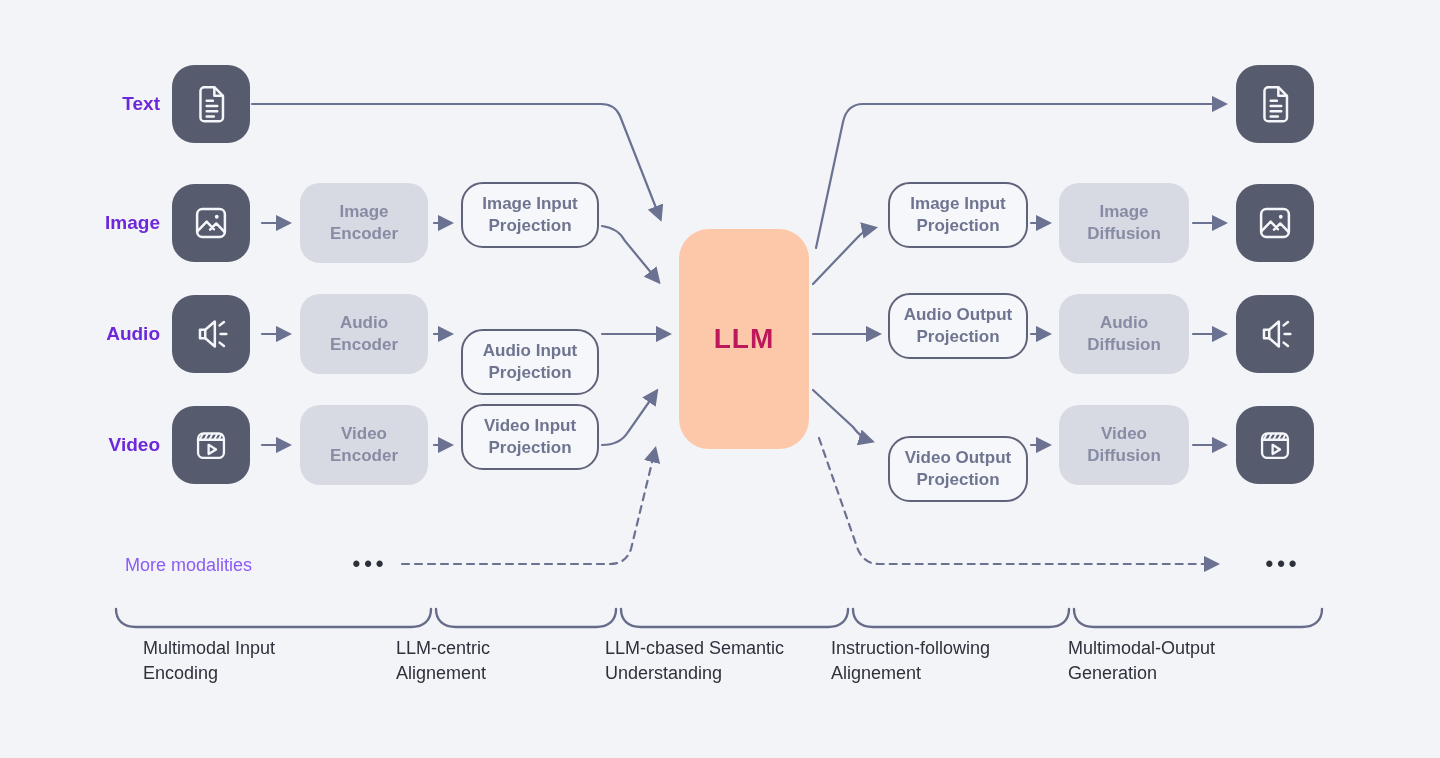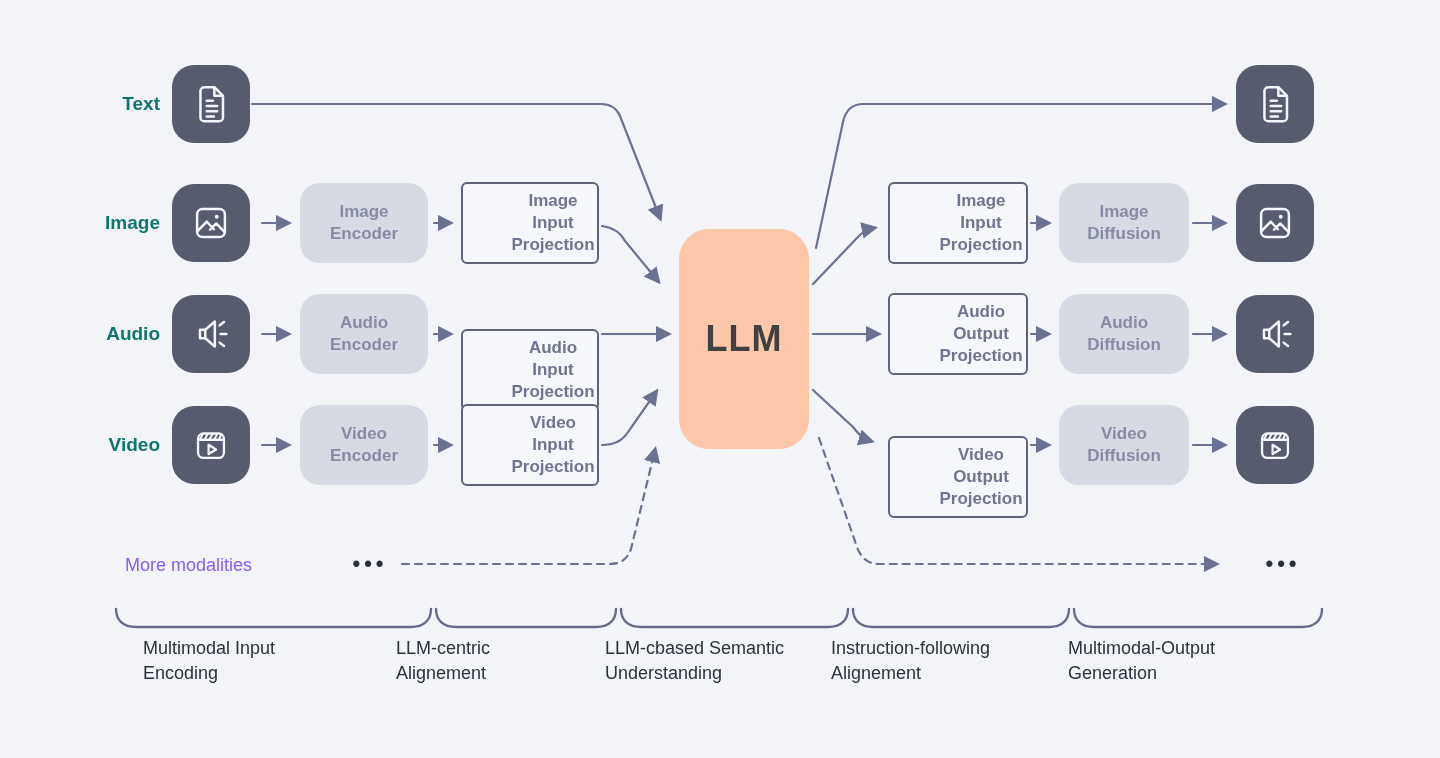--- a/index.html
+++ b/index.html
@@ -6,31 +6,31 @@
   body { background:#F3F4F8; font-family:"Liberation Sans","DejaVu Sans",sans-serif; }
   .canvas { position:relative; width:1440px; height:758px; background:#F3F4F8; overflow:hidden; }
   .layer { position:absolute; left:0; top:0; width:1440px; height:758px; }
 
   .tile { position:absolute; width:78px; height:78px; background:#565B6E; border-radius:22px;
           display:flex; align-items:center; justify-content:center; }
   .softbox { position:absolute; width:128px; height:80px; background:#D8DAE3; border-radius:20px;
              display:flex; align-items:center; justify-content:center;
              color:#878CA4; font-size:17px; font-weight:700; line-height:22px;
              text-align:center; white-space:pre-line; }
-  .outbox { position:absolute; width:138px; height:82px; background:#F6F7FA; border:2px solid #5E6379;
-            border-radius:6px; box-sizing:border-box;
+  .outbox { position:absolute; width:138px; height:66px; background:#F6F7FA; border:2px solid #5E6379;
+            border-radius:22px; box-sizing:border-box;
             display:flex; align-items:center; justify-content:center;
             color:#6F7590; font-size:17px; font-weight:700; line-height:22px;
-            text-align:center; white-space:pre-line;padding-left:46px; }
+            text-align:center; white-space:pre-line; }
   .llm-box { position:absolute; left:679px; top:229px; width:130px; height:220px;
              background:#FDC7A9; border-radius:30px;
              display:flex; align-items:center; justify-content:center; }
-  .llm-text { color:#404040; font-size:36px; font-weight:700; letter-spacing:1px; }
+  .llm-text { color:#be185d; font-size:28px; font-weight:700; letter-spacing:1px; }
   .mod-label { position:absolute; left:30px; width:130px; text-align:right;
-               color:#0f766e; font-size:19px; font-weight:700; line-height:24px; }
+               color:#6d28d9; font-size:19px; font-weight:700; line-height:24px; }
   .plain-label { position:absolute; color:#8b5cf6; font-size:18px; line-height:22px; }
   .dots { position:absolute; width:60px; text-align:center; color:#2C303B;
           font-size:22px; letter-spacing:4px; font-weight:700; }
   .stage-label { position:absolute; width:260px; top:636px; 
                  color:#2D313B; font-size:18px; line-height:25px; white-space:pre-line; }
   .icon-svg { display:block; }
 </style>
 </head>
 <body>
 

